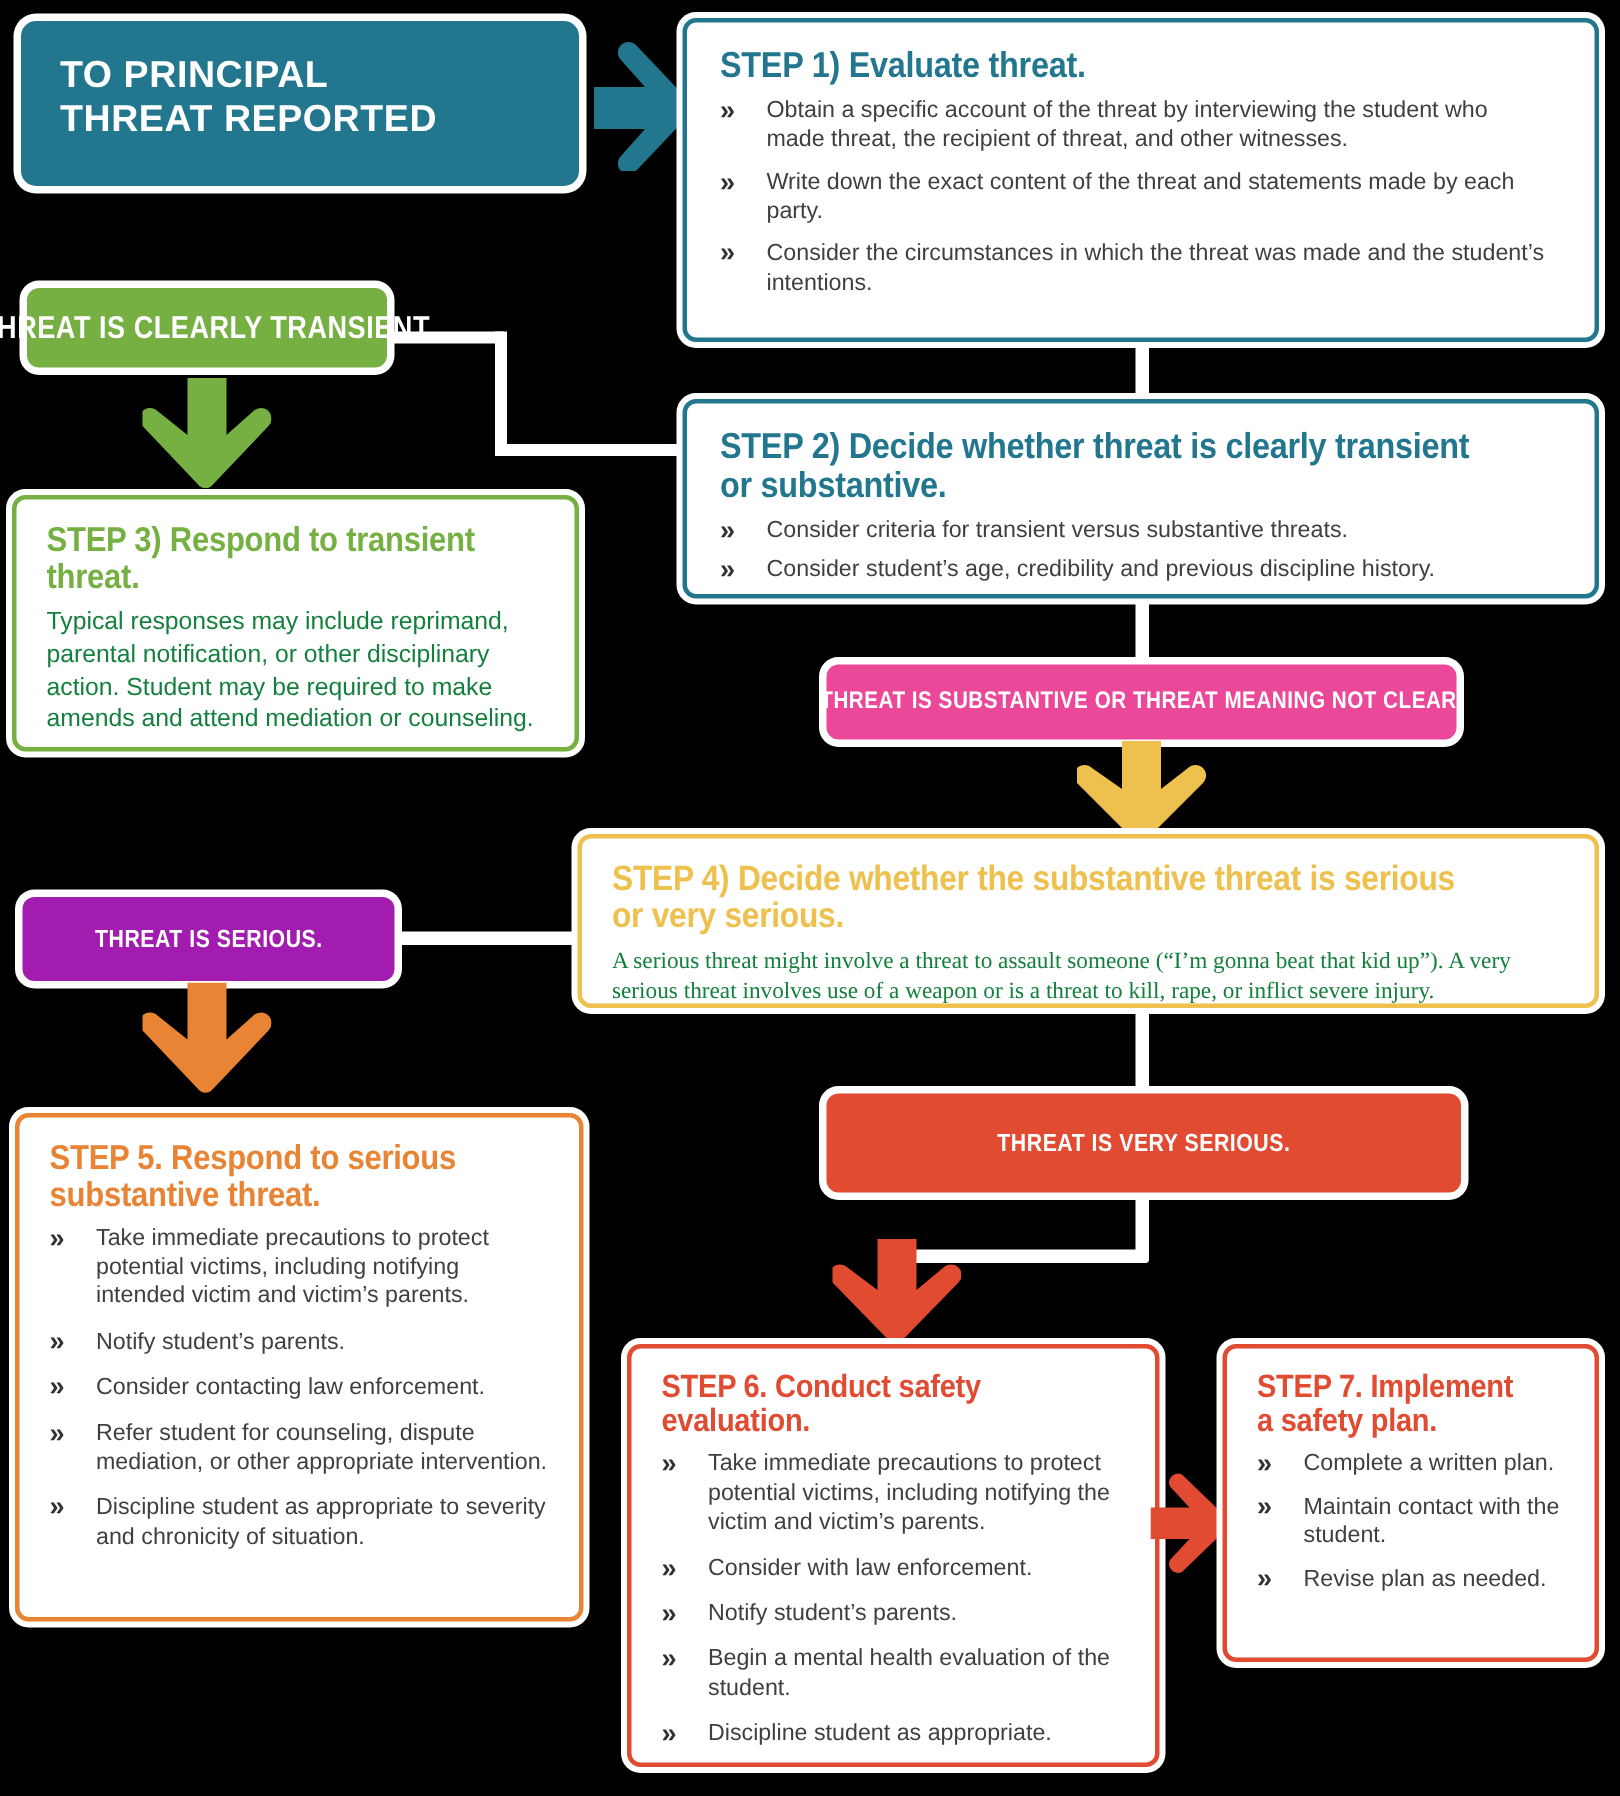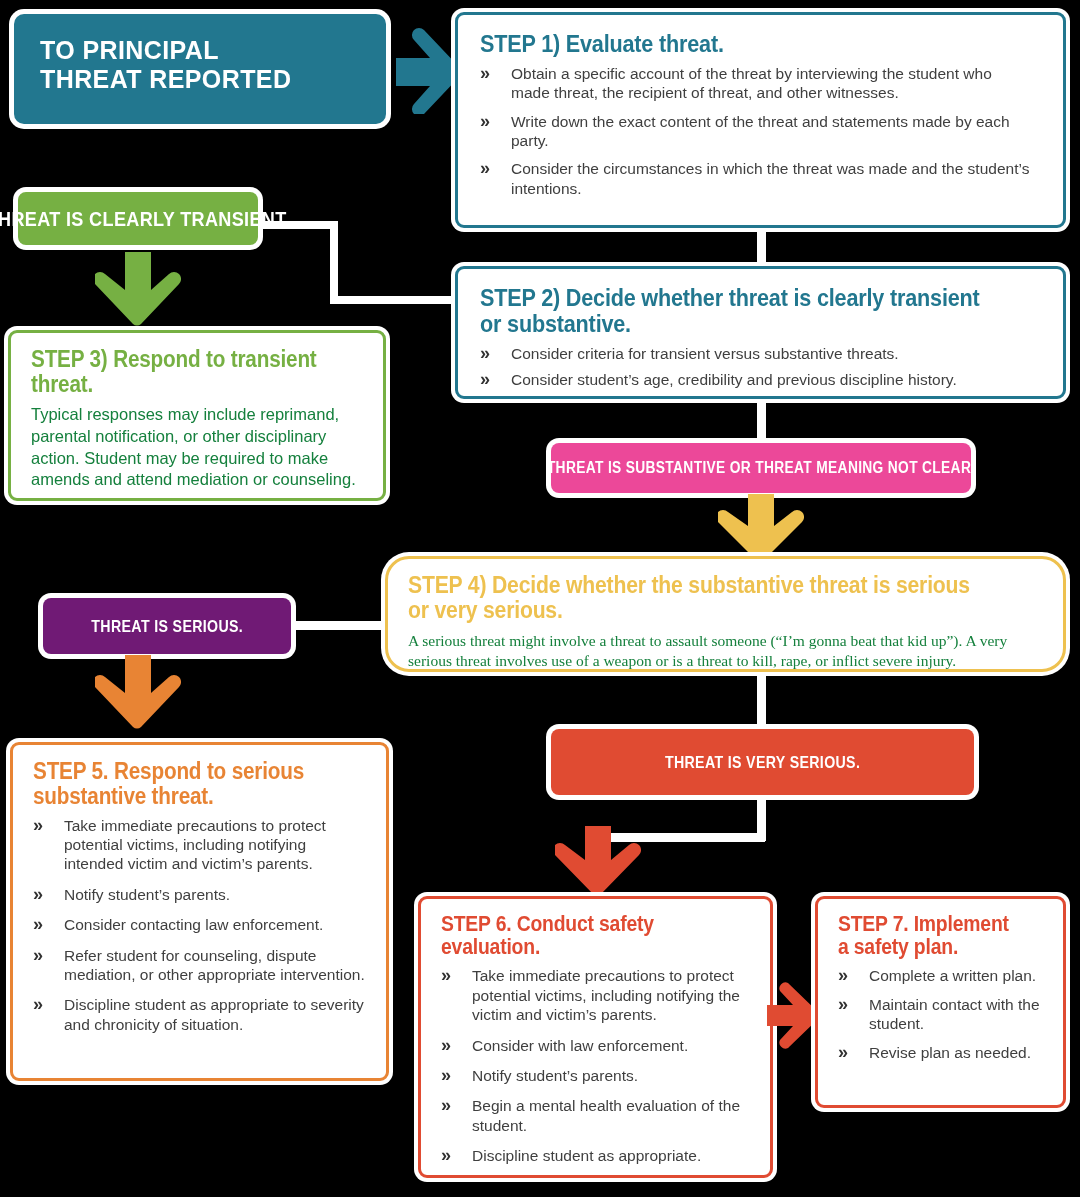--- a/index.html
+++ b/index.html
@@ -184,28 +184,28 @@
   </div>
 
   <div class="banner bg-yellow" id="ban-substantive" style="background: #ec4899;">
     <span>THREAT IS SUBSTANTIVE OR THREAT MEANING NOT CLEAR.</span>
   </div>
 
   <svg class="arrow-down" style="left:718px;top:494px;" width="86" height="72" viewBox="0 0 86 72">
     <path d="M30 0 h26 v32 l18 -14 a7 7 0 0 1 10 10 l-38 38 a6 6 0 0 1 -8 0 l-38 -38 a7 7 0 0 1 10 -10 l20 14 z" fill="#eec14f"></path>
   </svg>
 
-  <div class="card bd-yellow" id="box4" style="border-color: rgb(238, 193, 79); border-radius: 24px;">
+  <div class="card bd-yellow" id="box4" style="border-color: rgb(238, 193, 79);">
     <div class="pad-c">
       <div class="title c-yellow" style="color: rgb(238, 193, 79);">STEP 4) Decide whether the substantive threat is serious or very serious.</div>
       <p class="para">A serious threat might involve a threat to assault someone (“I’m gonna beat that kid up”). A very serious threat involves use of a weapon or is a threat to kill, rape, or inflict severe injury.</p>
     </div>
   </div>
 
-  <div class="banner bg-orange" id="ban-serious" style="background: #701a75; margin-left: 28px;">
+  <div class="banner bg-orange" id="ban-serious" style="background: #a21caf;">
     <span>THREAT IS SERIOUS.</span>
   </div>
 
   <svg class="arrow-down" style="left:95px;top:655px;" width="86" height="82" viewBox="0 0 86 82">
     <path d="M30 0 h26 v38 l18 -16 a7 7 0 0 1 10 10 l-38 40 a6 6 0 0 1 -8 0 l-38 -40 a7 7 0 0 1 10 -10 l20 16 z" fill="#e88434"></path>
   </svg>
 
   <div class="card bd-orange" id="box5" style="border-color: rgb(232, 132, 52);">
     <div class="pad-c">
       <div class="title c-orange" style="color: rgb(232, 132, 52);">STEP 5. Respond to serious substantive threat.</div>

